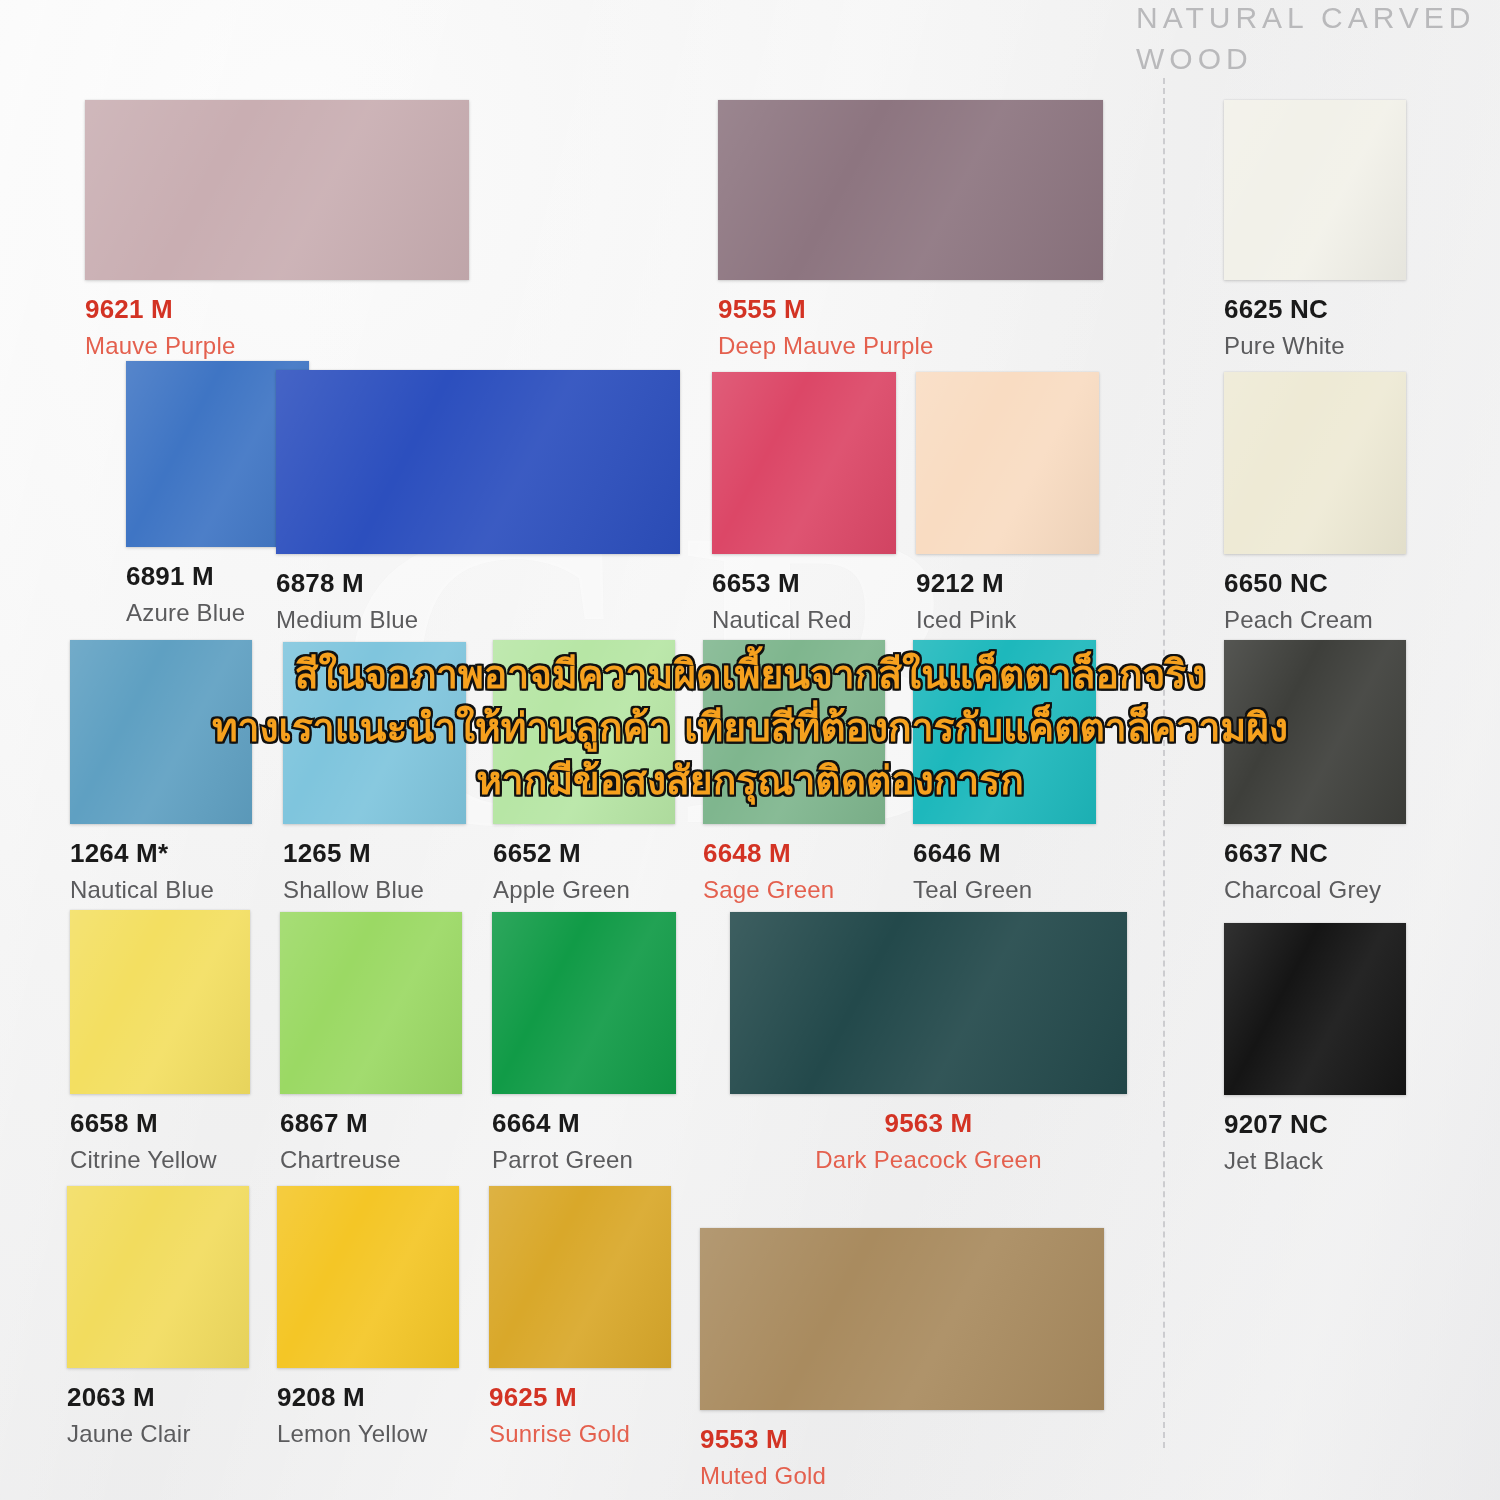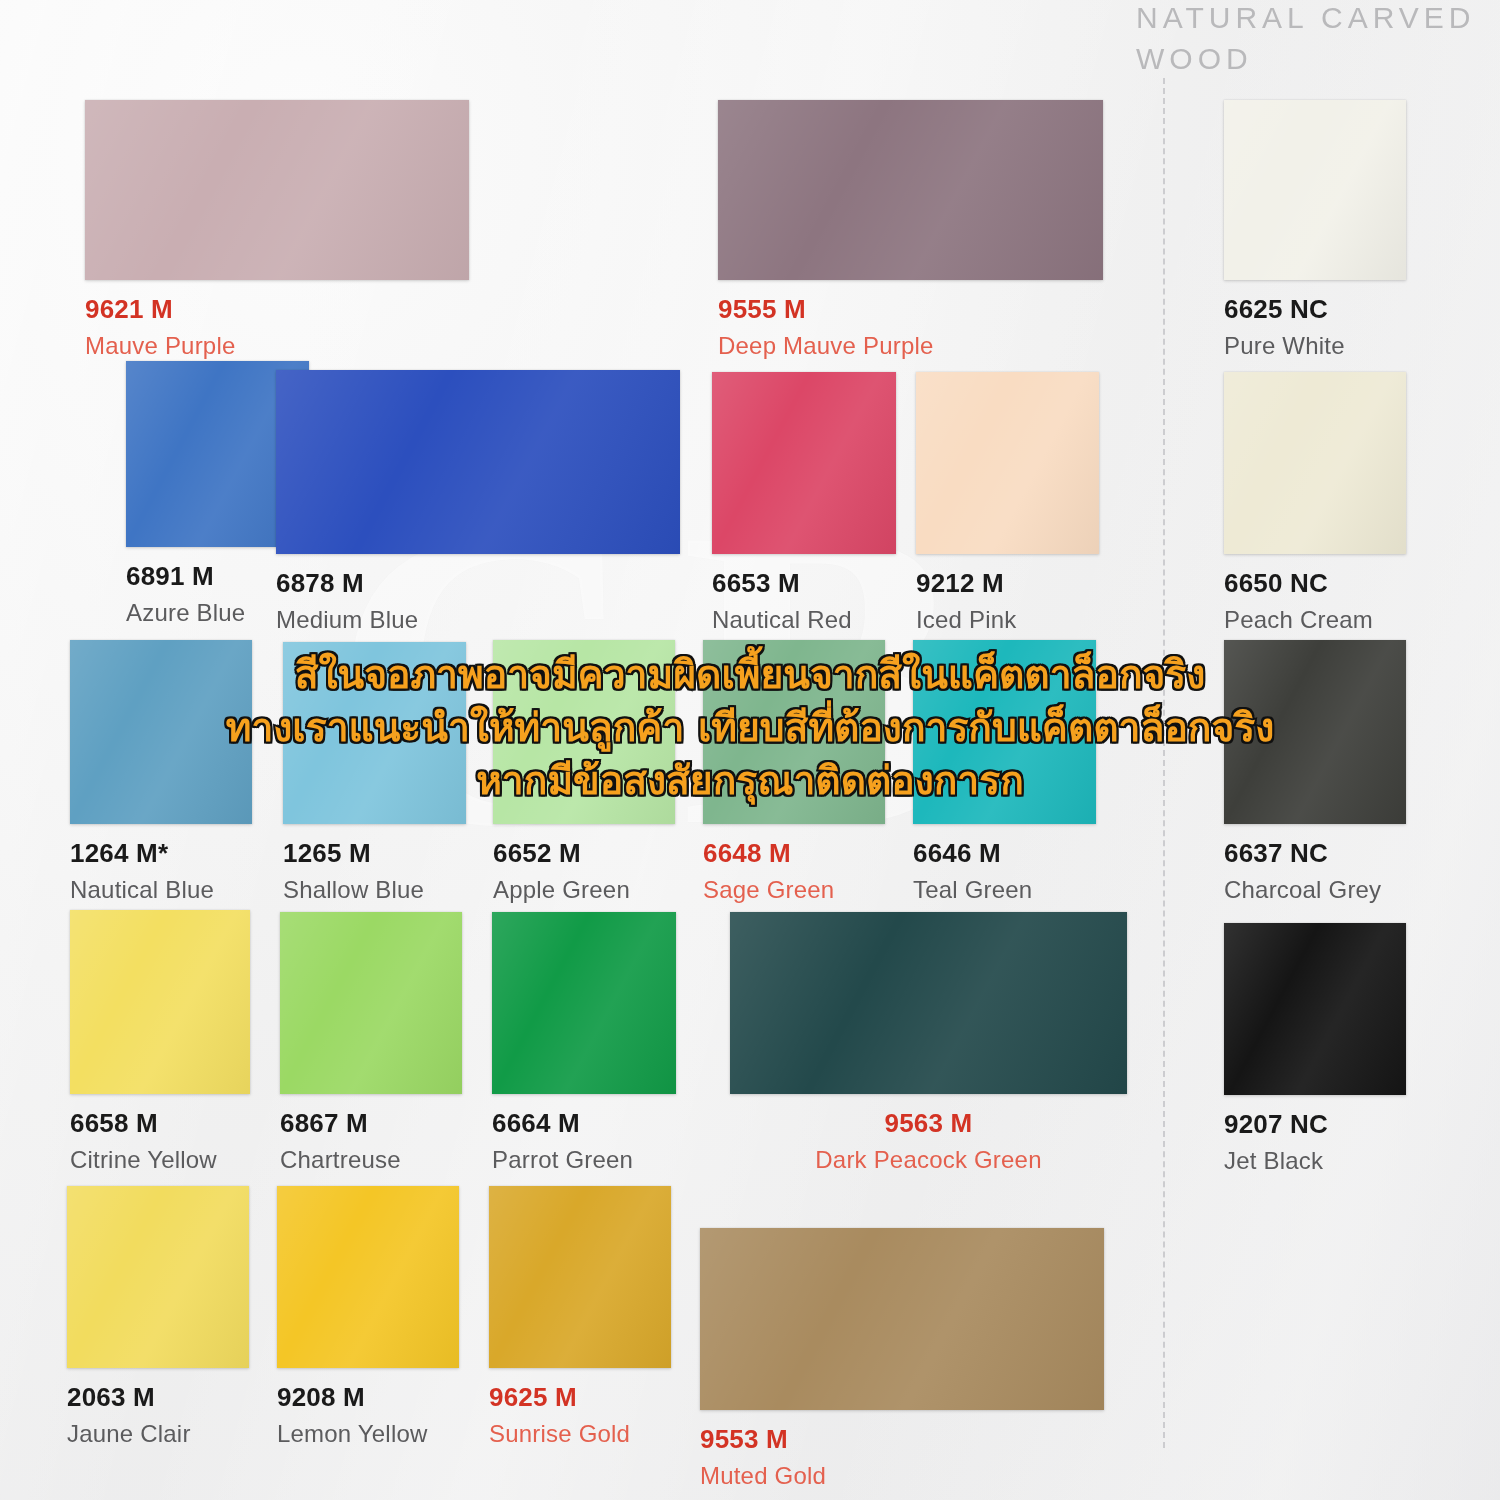--- a/index.html
+++ b/index.html
@@ -208,17 +208,17 @@
       </div>
       <div class="swatch-item c-red" style="left: 700px; top: 1188px; margin-top: 40px;">
         <div class="chip" style="width: 404px; height: 182px; background: rgb(169, 139, 95);"></div>
         <div class="code">9553 M</div>
         <div class="name">Muted Gold</div>
       </div>
     </div>
 
   <div class="overlay">
       <div>สีในจอภาพอาจมีความผิดเพี้ยนจากสีในแค็ตตาล็อกจริง</div>
-      <div>ทางเราแนะนำให้ท่านลูกค้า เทียบสีที่ต้องการกับแค็ตตาล็อกจริง</div>
+      <div>ทางเราแนะนำให้ท่านลูกค้า เทียบสีที่ต้องการกับแค็ตตาล็ความผิง</div>
       <div>หากมีข้อสงสัยกรุณาติดต่องการก</div>
     </div>
 
 </div>
 
 </body></html>

